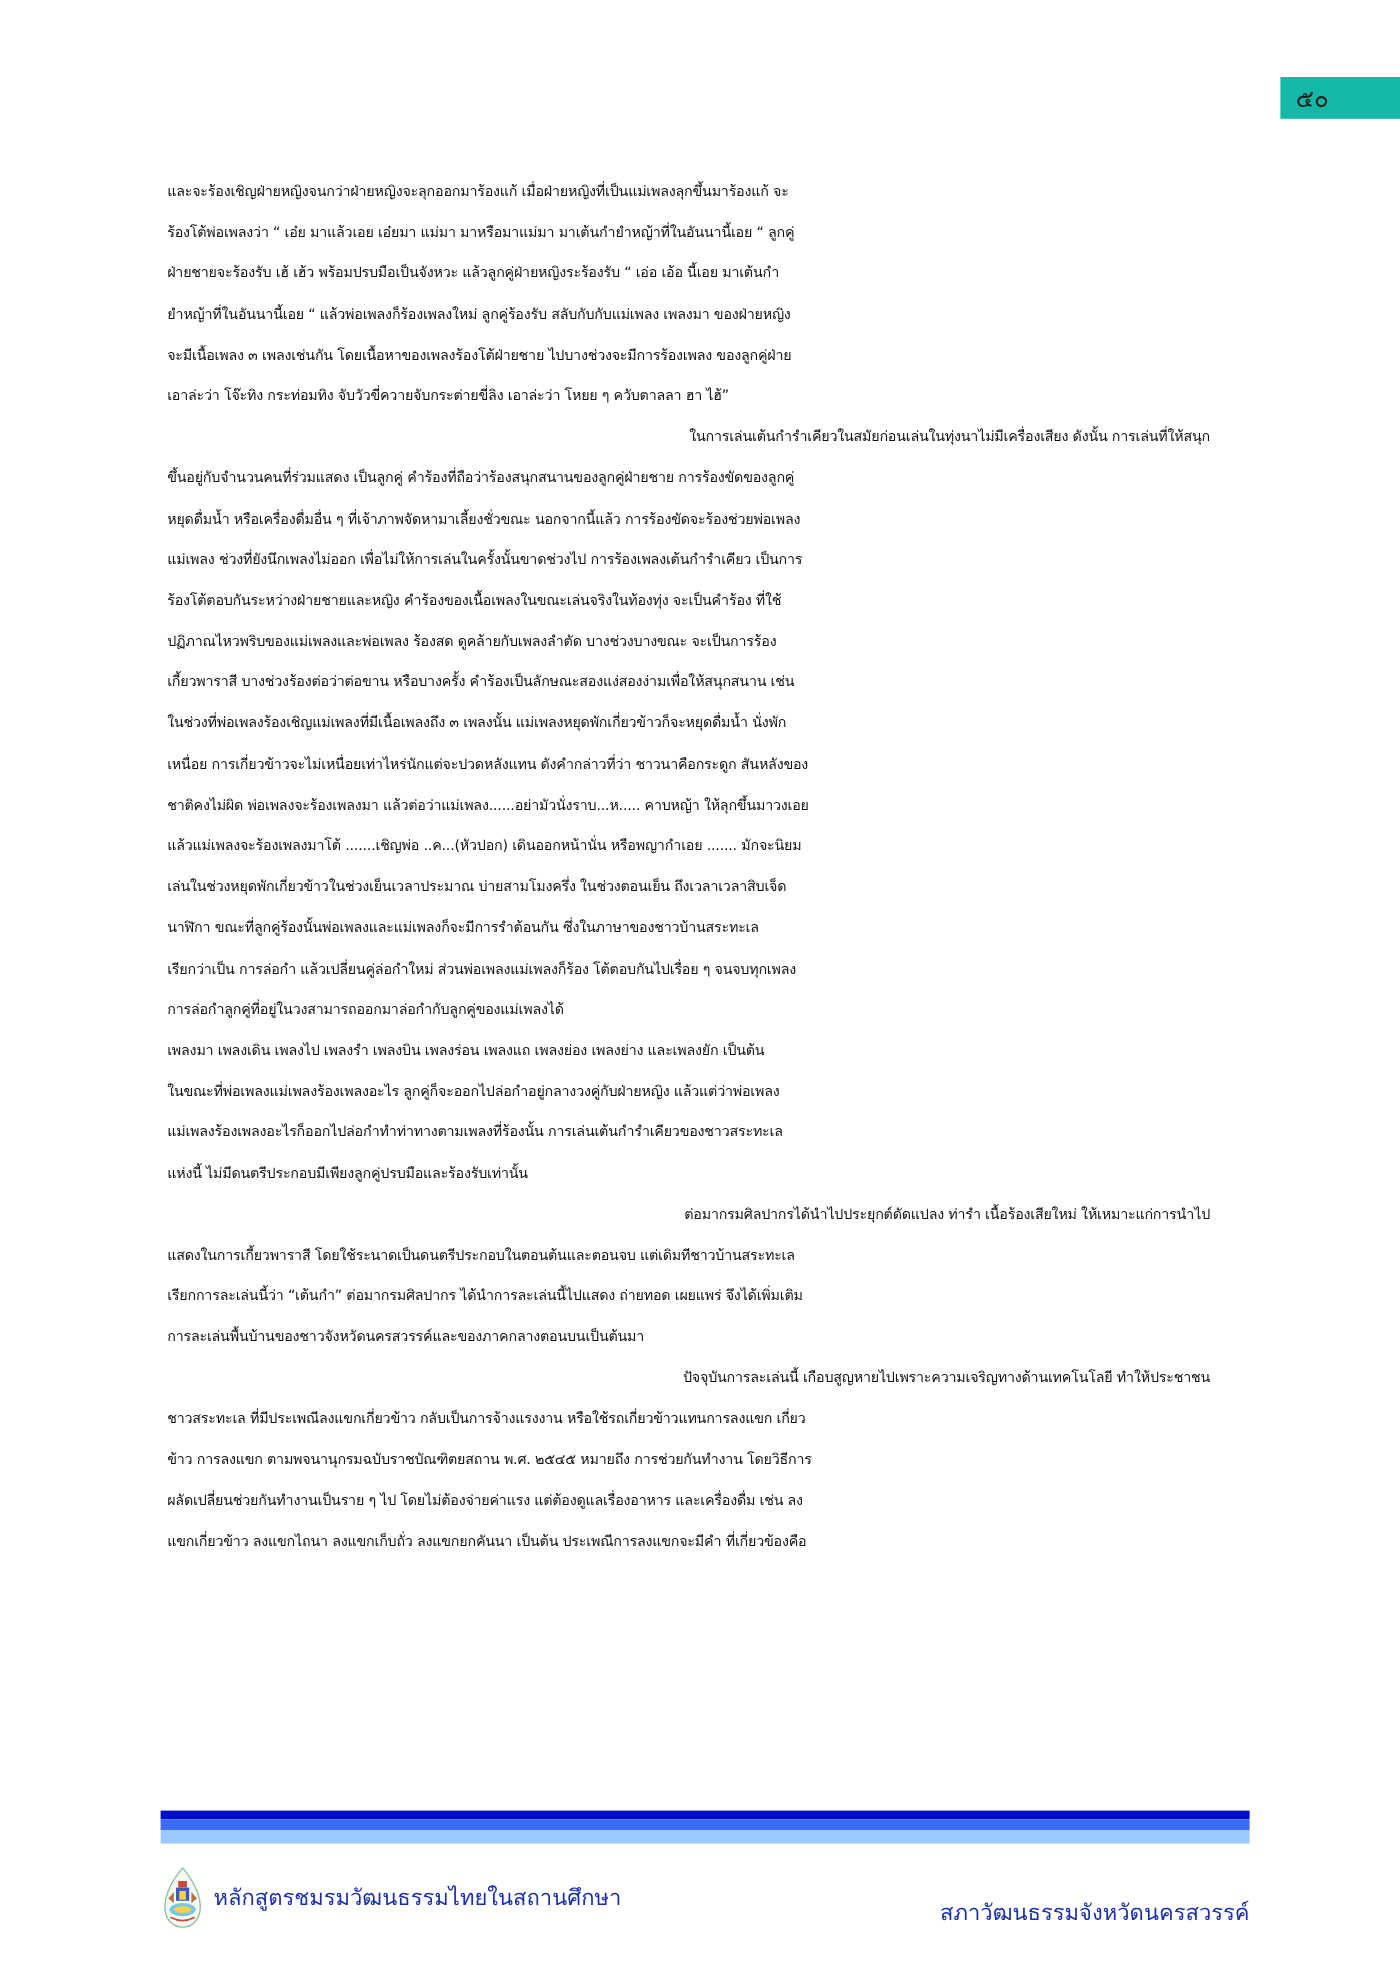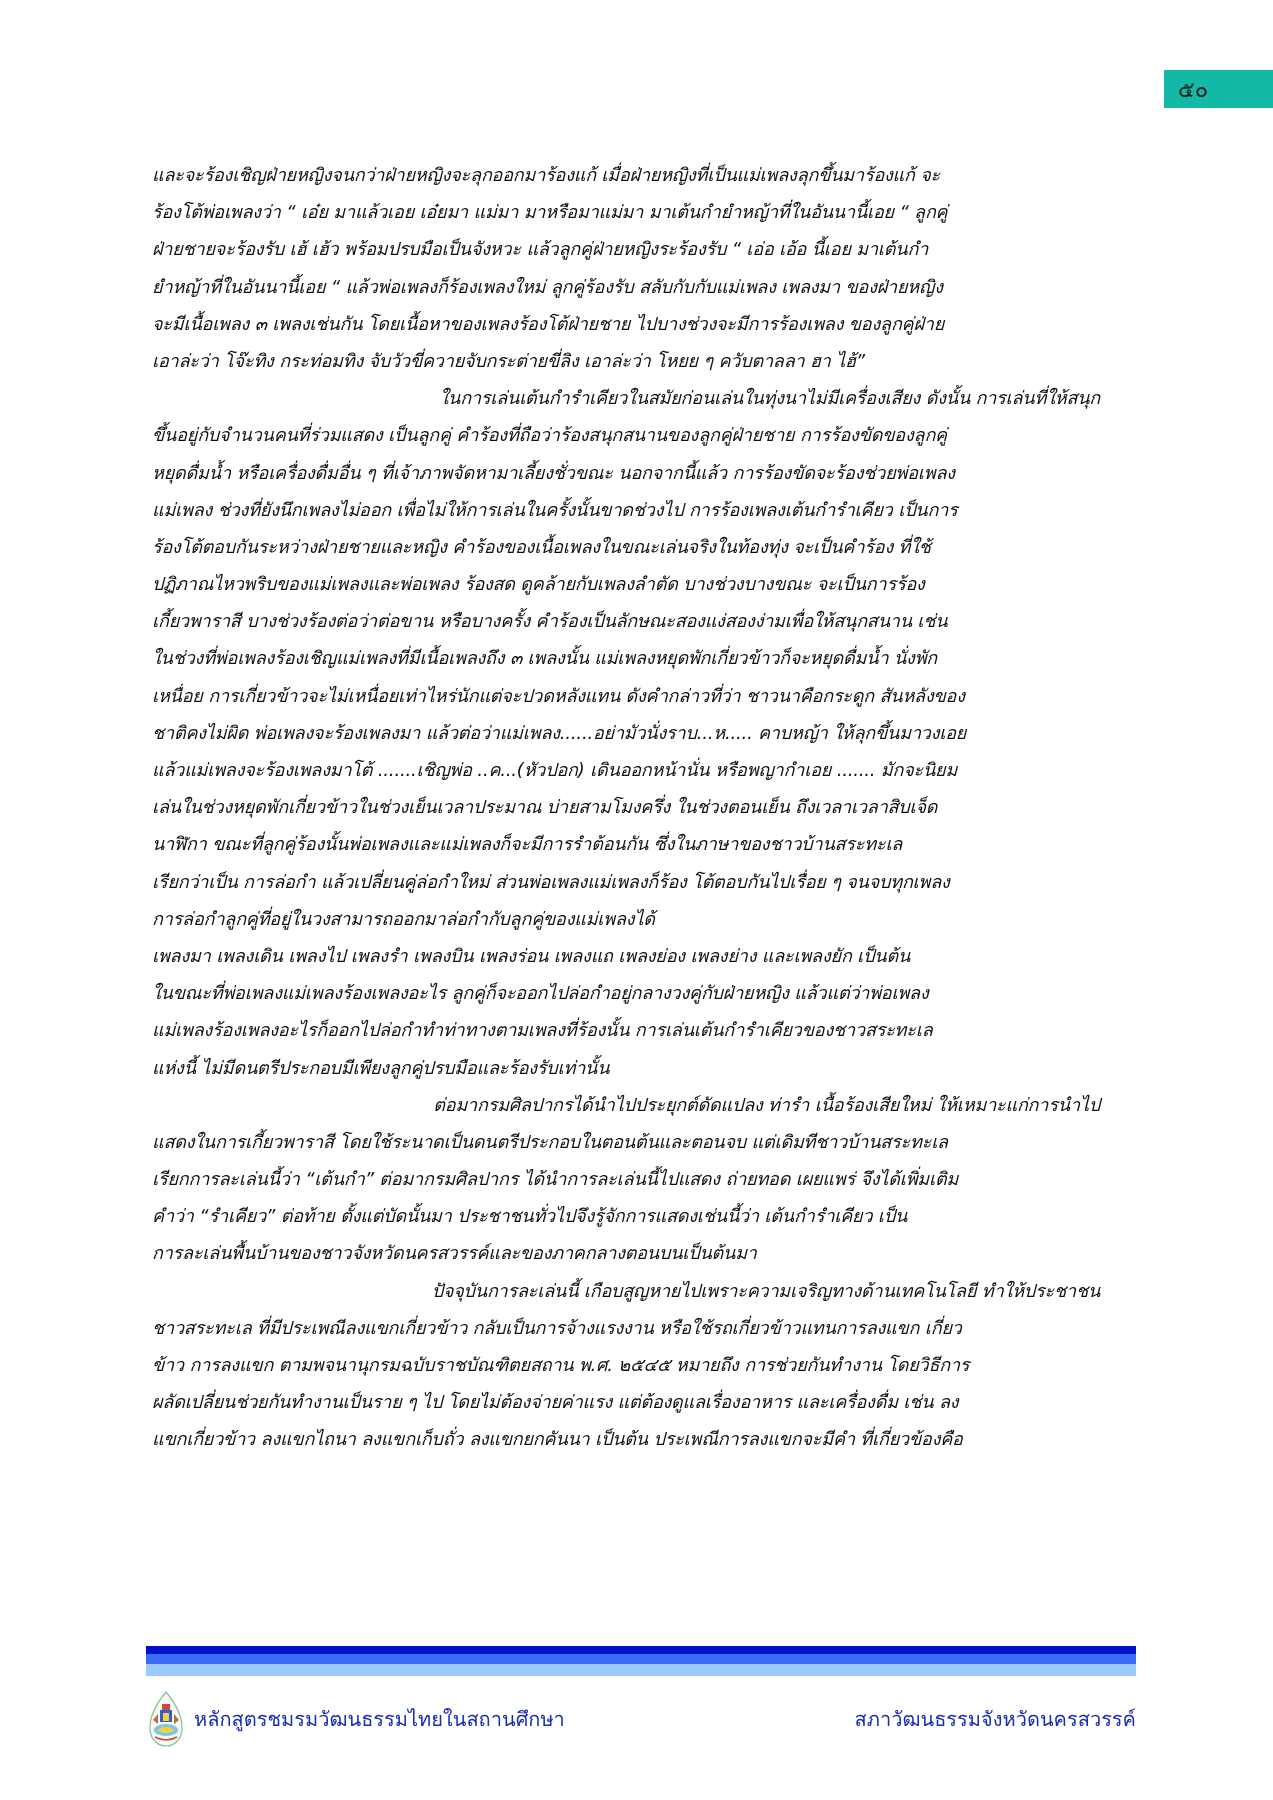--- a/index.html
+++ b/index.html
@@ -7,31 +7,31 @@
            font-family: "DejaVu Sans", "Liberation Sans", sans-serif; color: #111; }
     .page-number-box {
       position: absolute; left: 1120px; top: 70px; width: 144px; height: 38px;
       background: #14b8a6; display: flex; align-items: center; padding-left: 14px;
       box-sizing: border-box; font-size: 22px; color: #222; margin-left: 44px;
     }
     .body-text {
       position: absolute; left: 152px; top: 156px; width: 948px;
     }
     .line {
-      height: 37.2px; line-height: 37.2px; font-size: 18px; white-space: nowrap;
-      letter-spacing: -0.2px; overflow: visible; font-style: italic;
+      height: 37.2px; line-height: 37.2px; font-size: 13px; white-space: nowrap;
+      letter-spacing: -0.2px; overflow: visible;
     }
     .line.indent { padding-left: 142px; text-align: right; }
     .footer-bars { position: absolute; left: 146px; top: 1646px; width: 990px; }
     .bar1 { height: 8px; background: #0010c8; }
     .bar2 { height: 10px; background: #3a6cf5; }
     .bar3 { height: 12px; background: #9ccaff; }
     .footer {
       position: absolute; left: 146px; top: 1684px; width: 990px; height: 70px;
-      display: flex; align-items: center; justify-content: space-between;
+      display: flex; align-items: flex-end; justify-content: space-between;
     }
     .footer-left { display: flex; align-items: center; }
     .emblem { width: 40px; height: 58px; margin-right: 8px; }
     .footer-text { font-size: 20px; color: #1a2fb0; }
   </style>
 </head>
 <body>
 
 <div class="page-number-box">
   <span>๕๐</span>
@@ -59,21 +59,20 @@
     <div class="line">นาฬิกา ขณะที่ลูกคู่ร้องนั้นพ่อเพลงและแม่เพลงก็จะมีการรำต้อนกัน ซึ่งในภาษาของชาวบ้านสระทะเล</div>
     <div class="line">เรียกว่าเป็น การล่อกำ แล้วเปลี่ยนคู่ล่อกำใหม่ ส่วนพ่อเพลงแม่เพลงก็ร้อง โต้ตอบกันไปเรื่อย ๆ จนจบทุกเพลง</div>
     <div class="line">การล่อกำลูกคู่ที่อยู่ในวงสามารถออกมาล่อกำกับลูกคู่ของแม่เพลงได้</div>
     <div class="line">เพลงมา เพลงเดิน เพลงไป เพลงรำ เพลงบิน เพลงร่อน เพลงแถ เพลงย่อง เพลงย่าง และเพลงยัก เป็นต้น</div>
     <div class="line">ในขณะที่พ่อเพลงแม่เพลงร้องเพลงอะไร ลูกคู่ก็จะออกไปล่อกำอยู่กลางวงคู่กับฝ่ายหญิง แล้วแต่ว่าพ่อเพลง</div>
     <div class="line">แม่เพลงร้องเพลงอะไรก็ออกไปล่อกำทำท่าทางตามเพลงที่ร้องนั้น การเล่นเต้นกำรำเคียวของชาวสระทะเล</div>
     <div class="line">แห่งนี้ ไม่มีดนตรีประกอบมีเพียงลูกคู่ปรบมือและร้องรับเท่านั้น</div>
     <div class="line indent">ต่อมากรมศิลปากรได้นำไปประยุกต์ดัดแปลง ท่ารำ เนื้อร้องเสียใหม่ ให้เหมาะแก่การนำไป</div>
     <div class="line">แสดงในการเกี้ยวพาราสี โดยใช้ระนาดเป็นดนตรีประกอบในตอนต้นและตอนจบ แต่เดิมทีชาวบ้านสระทะเล</div>
     <div class="line">เรียกการละเล่นนี้ว่า “เต้นกำ” ต่อมากรมศิลปากร ได้นำการละเล่นนี้ไปแสดง ถ่ายทอด เผยแพร่ จึงได้เพิ่มเติม</div>
-    <div class="line">คำว่า “รำเคียว” ต่อท้าย ตั้งแต่บัดนั้นมา ประชาชนทั่วไปจึงรู้จักการแสดงเช่นนี้ว่า เต้นกำรำเคียว เป็น</div>
     <div class="line">การละเล่นพื้นบ้านของชาวจังหวัดนครสวรรค์และของภาคกลางตอนบนเป็นต้นมา</div>
     <div class="line indent">ปัจจุบันการละเล่นนี้ เกือบสูญหายไปเพราะความเจริญทางด้านเทคโนโลยี ทำให้ประชาชน</div>
     <div class="line">ชาวสระทะเล ที่มีประเพณีลงแขกเกี่ยวข้าว กลับเป็นการจ้างแรงงาน หรือใช้รถเกี่ยวข้าวแทนการลงแขก เกี่ยว</div>
     <div class="line">ข้าว การลงแขก ตามพจนานุกรมฉบับราชบัณฑิตยสถาน พ.ศ. ๒๕๔๕ หมายถึง การช่วยกันทำงาน โดยวิธีการ</div>
     <div class="line">ผลัดเปลี่ยนช่วยกันทำงานเป็นราย ๆ ไป โดยไม่ต้องจ่ายค่าแรง แต่ต้องดูแลเรื่องอาหาร และเครื่องดื่ม เช่น ลง</div>
     <div class="line">แขกเกี่ยวข้าว ลงแขกไถนา ลงแขกเก็บถั่ว ลงแขกยกคันนา เป็นต้น ประเพณีการลงแขกจะมีคำ ที่เกี่ยวข้องคือ</div>
   </div>
 
 <div class="footer-bars">
   <div class="bar1"></div>

